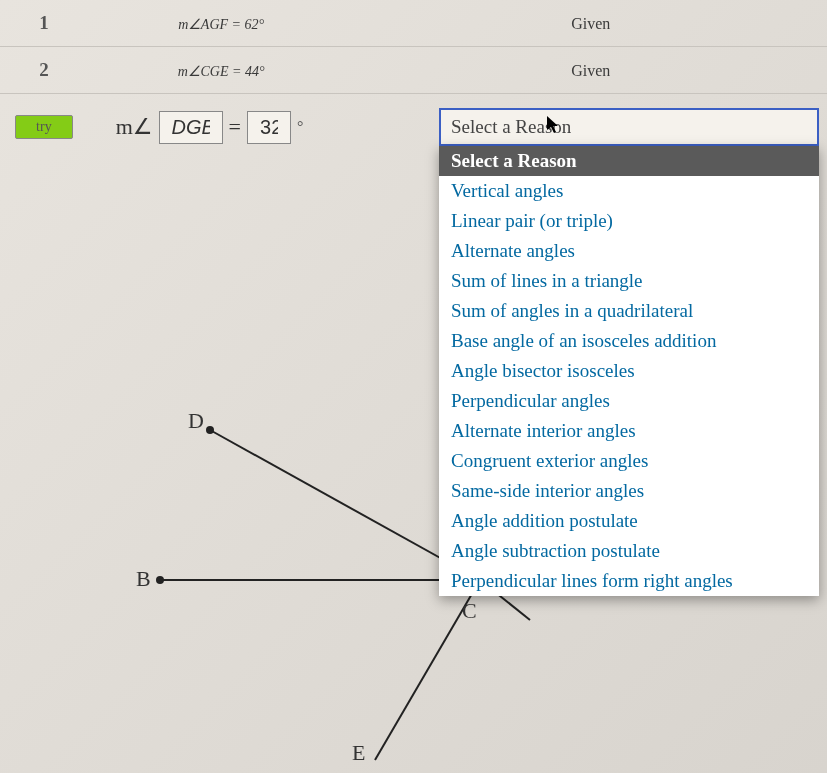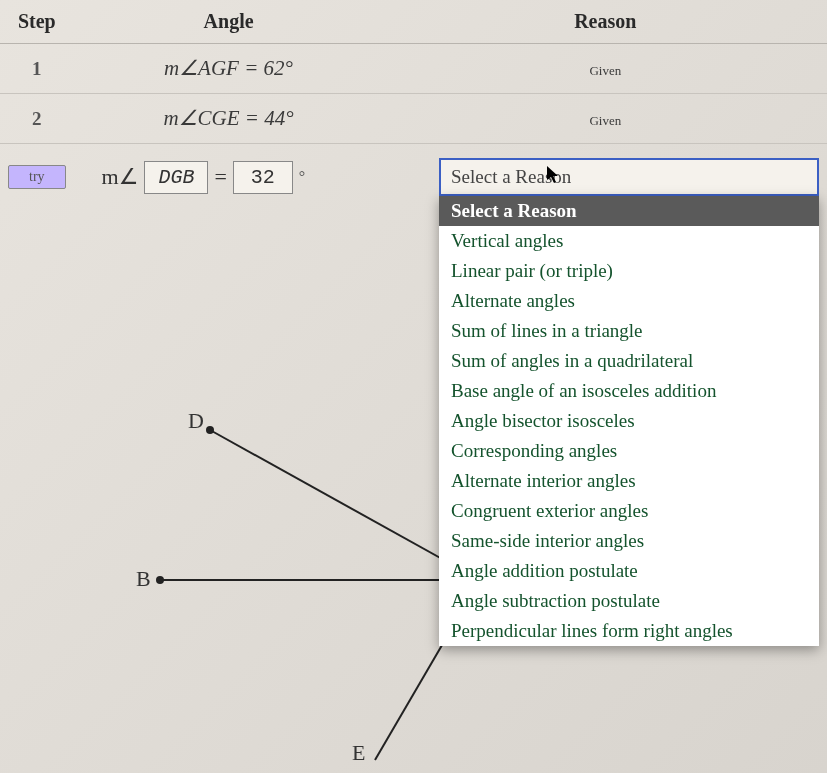--- a/index.html
+++ b/index.html
@@ -30,61 +30,61 @@
       padding: 12px 8px;
       font-size: 19px;
       border-bottom: 1px solid #c8c4be;
       text-align: center;
       color: #555;
     }
     .step-num { font-weight: bold; font-size: 16px; color: #666; }
     .angle-expr {
       font-family: 'Times New Roman', serif;
       font-style: italic;
-      font-size: 21px;
+      font-size: 14px;
       color: #3a3a3a;
     }
-    .reason-txt { color: #3a3a3a; font-size: 13px; }
+    .reason-txt { color: #3a3a3a; font-size: 16px; }
     .try-row td {
       padding: 14px 8px;
       vertical-align: middle;
     }
     .try-btn {
       display: inline-block;
       border: 1px solid #888;
       padding: 3px 20px;
       font-size: 14px;
       color: #555;
-      background: #c4b5fd;
+      background: #84cc16;
       border-radius: 2px;
       cursor: pointer;
     }
     .angle-inputs {
       display: flex;
       align-items: center;
       gap: 6px;
       justify-content: flex-start;
       padding-left: 20px;
     }
     .m-angle {
       font-family: 'Times New Roman', serif;
       font-size: 22px;
       color: #333;
     }
     .text-input {
       border: 1px solid #888;
       background: #f5f2ec;
-      font-family: Liberation Mono, monospace;
+      font-family: Liberation Sans, sans-serif;
       font-size: 20px;
       text-align: center;
       padding: 4px 12px;
       color: #333;
     }
     .angle-name-input { width: 64px; font-style: italic; }
-    .angle-val-input { width: 60px; }
+    .angle-val-input { width: 44px; }
     .eq-sign { font-size: 22px; color: #333; }
     .deg-sign { font-size: 16px; color: #555; vertical-align: top; }
     .reason-select-wrap {
       position: relative;
       width: 380px;
       margin-left: auto;
     }
     .reason-select-box {
       border: 2px solid #3b5fc4;
       background: #f5f2ec;
@@ -101,21 +101,21 @@
       left: 0;
       width: 380px;
       background: #fff;
       box-shadow: 0 4px 12px rgba(0,0,0,0.35);
       z-index: 10;
       font-family: 'Times New Roman', serif;
     }
     .dropdown-item {
       padding: 4px 12px;
       font-size: 19px;
-      color: #14532d;
+      color: #0369a1;
       cursor: pointer;
       white-space: nowrap;
     }
     .dropdown-item.header-item {
       background: #5a5a5a;
       color: #fff;
       font-weight: bold;
     }
     .diagram {
       position: absolute;
@@ -138,25 +138,20 @@
       font-size: 14px;
       color: #000;
       pointer-events: none;
     }
   </style>
 </head>
 <body>
 
 <table class="table">
   <tbody>
-      <tr class="header-row">
-    <td class="step-col">Step</td>
-    <td class="angle-col">Angle</td>
-    <td class="reason-col">Reason</td>
-  </tr>
   <tr class="data-row">
     <td class="step-num">1</td>
     <td><span class="angle-expr">m∠AGF = 62°</span></td>
     <td><span class="reason-txt">Given</span></td>
   </tr>
   <tr class="data-row">
     <td class="step-num">2</td>
     <td><span class="angle-expr">m∠CGE = 44°</span></td>
     <td><span class="reason-txt">Given</span></td>
   </tr>
@@ -185,21 +180,21 @@
         </div>
         <div class="dropdown">
           <div class="dropdown-item header-item">Select a Reason</div>
           <div class="dropdown-item">Vertical angles</div>
           <div class="dropdown-item">Linear pair (or triple)</div>
           <div class="dropdown-item">Alternate angles</div>
           <div class="dropdown-item">Sum of lines in a triangle</div>
           <div class="dropdown-item">Sum of angles in a quadrilateral</div>
           <div class="dropdown-item">Base angle of an isosceles addition</div>
           <div class="dropdown-item">Angle bisector isosceles</div>
-          <div class="dropdown-item">Corresponding angles</div>
+          <div class="dropdown-item">Perpendicular angles</div>
           <div class="dropdown-item">Alternate interior angles</div>
           <div class="dropdown-item">Congruent exterior angles</div>
           <div class="dropdown-item">Same-side interior angles</div>
           <div class="dropdown-item">Angle addition postulate</div>
           <div class="dropdown-item">Angle subtraction postulate</div>
           <div class="dropdown-item">Perpendicular lines form right angles</div>
         </div>
       </div>
     </td>
   </tr>

